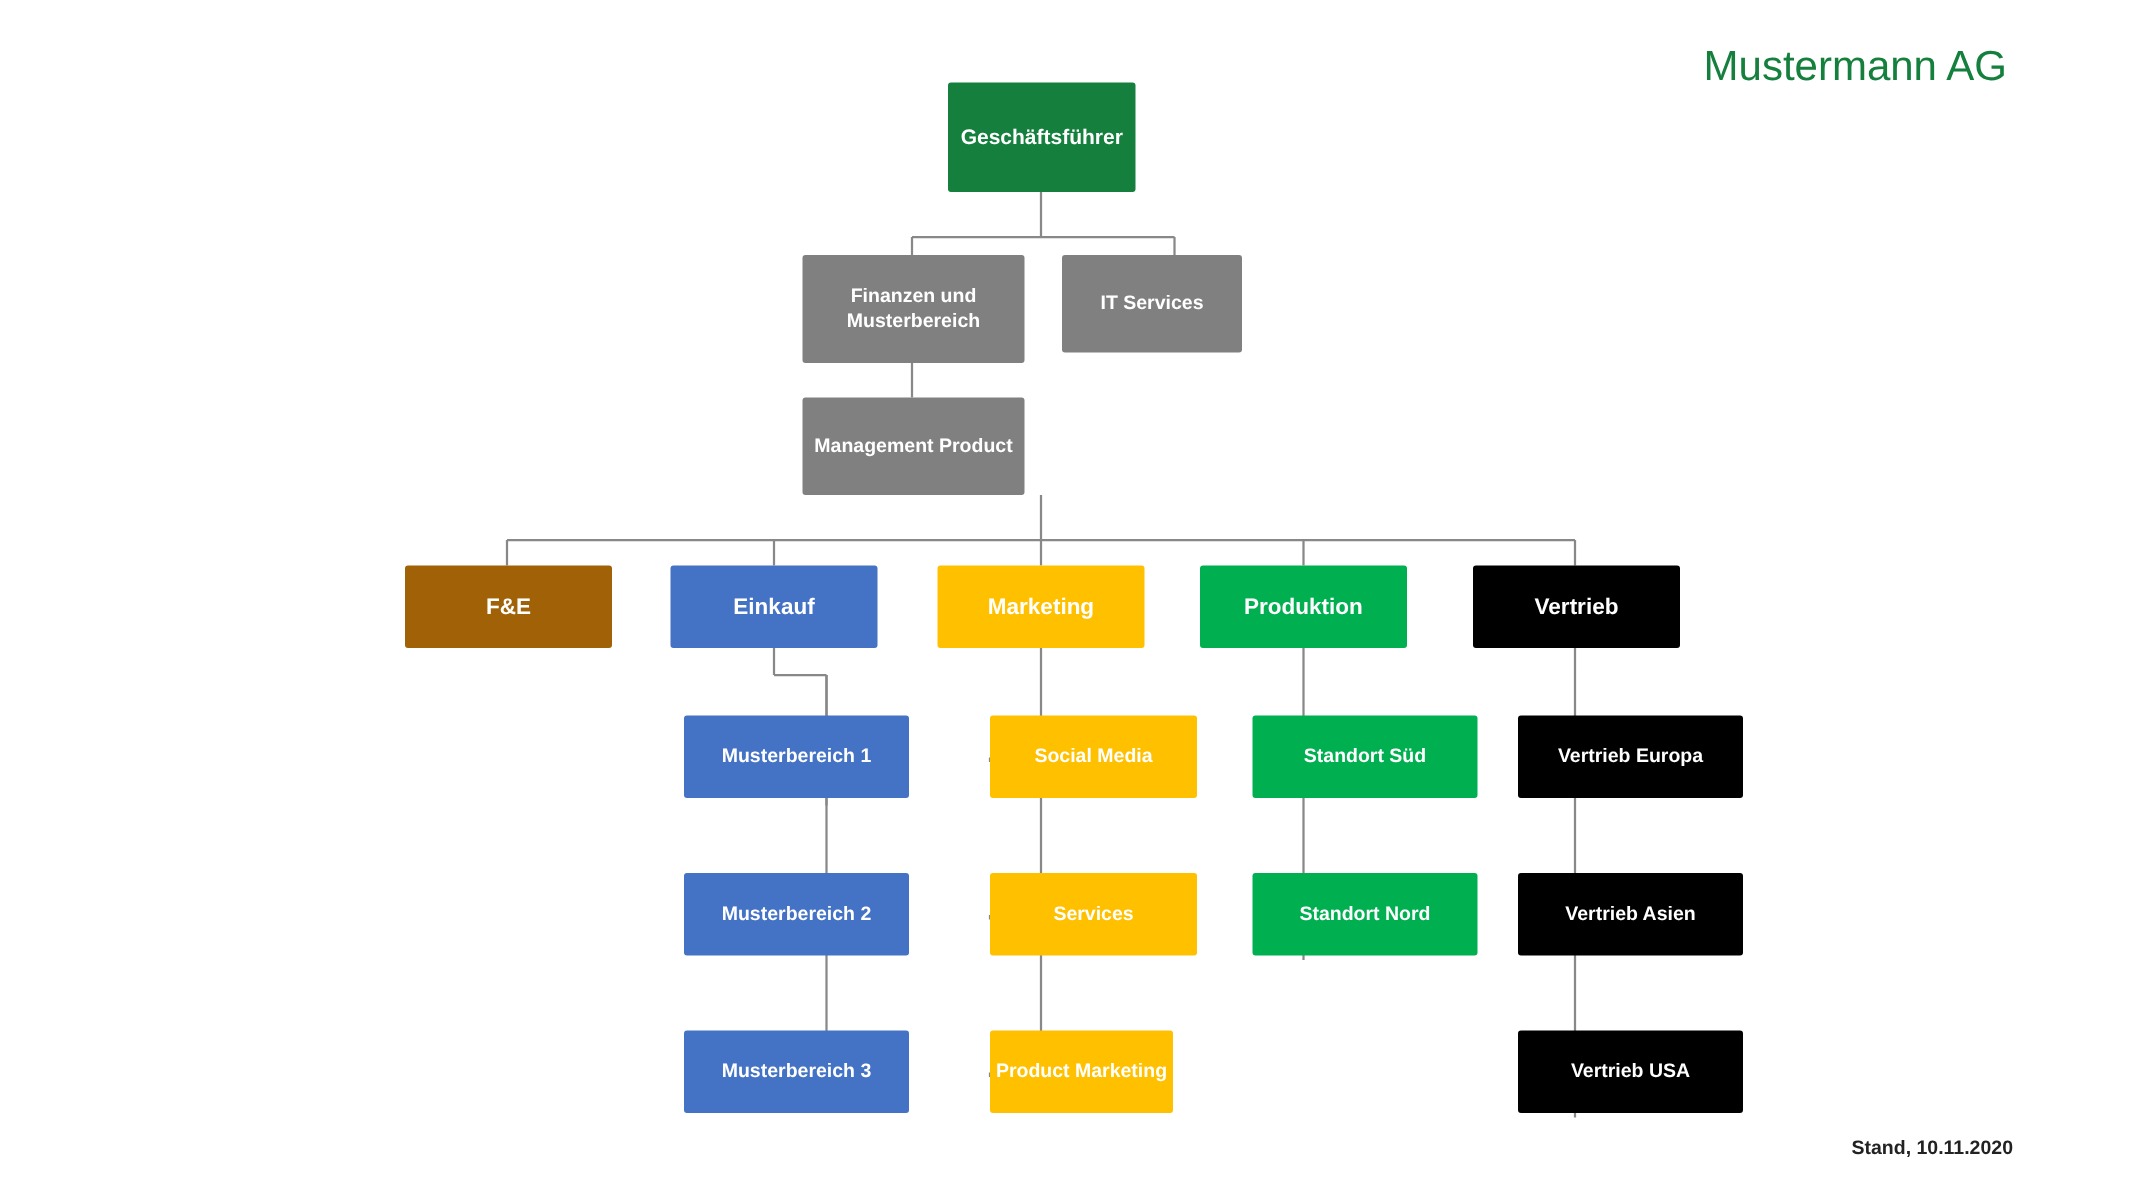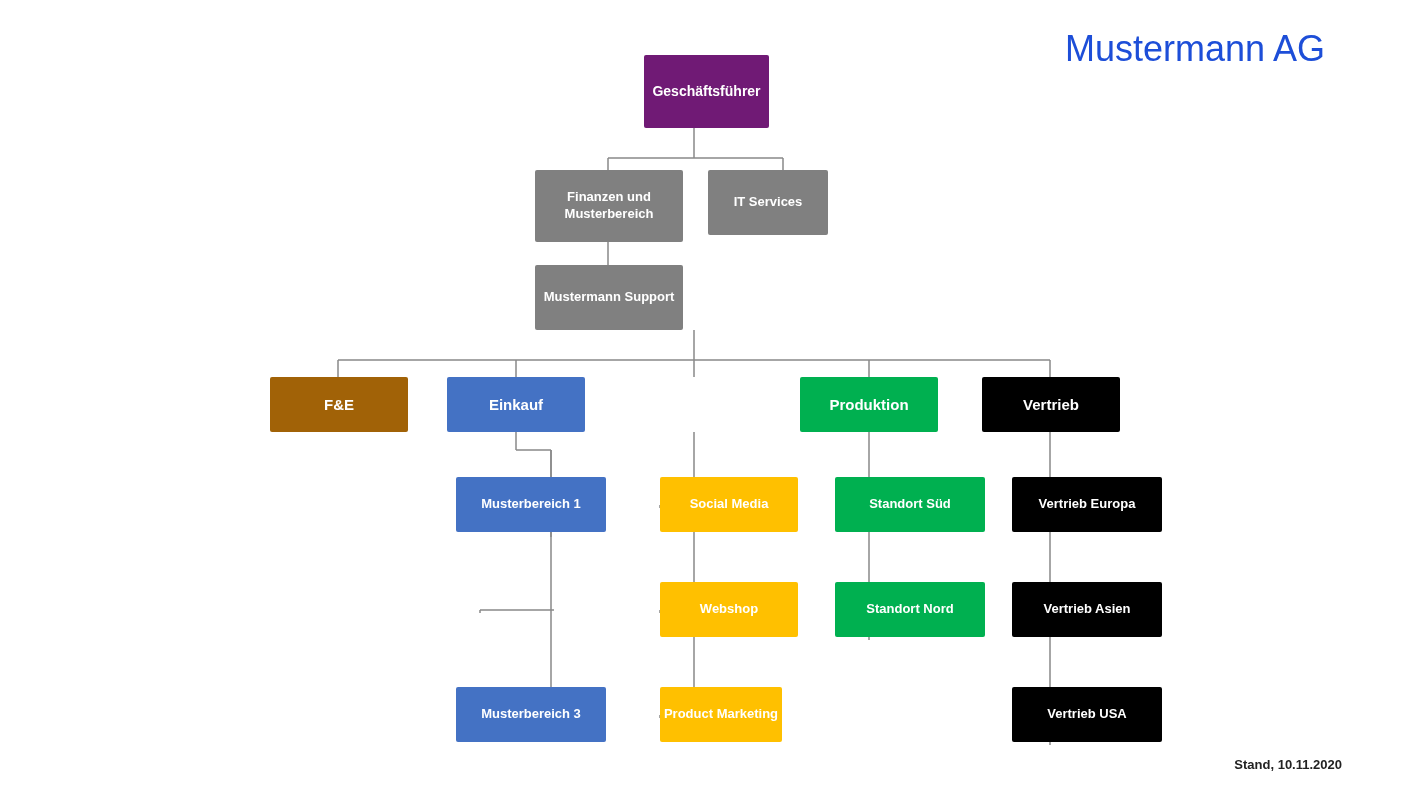--- a/index.html
+++ b/index.html
@@ -8,24 +8,24 @@
       font-family: 'Segoe UI', Arial, sans-serif;
       width: 1422px;
       height: 800px;
       overflow: hidden;
       position: relative;
     }
 
     .page-title {
       position: absolute;
       top: 28px;
-      right: 97px;
-      font-size: 36px;
+      right: 84px;
+      font-size: 28px;
       font-weight: 400;
-      color: #1d4ed8;
+      color: #15803d;
     }
 
     .stand-text {
       position: absolute;
       bottom: 28px;
       right: 80px;
       font-size: 13px;
       font-weight: 700;
       color: #222;
     }
@@ -47,21 +47,21 @@
       justify-content: center;
       text-align: center;
       color: #fff;
       font-size: 13.5px;
       font-weight: 600;
       line-height: 1.3;
       border-radius: 2px;
     }
 
     
-    .blue-dark    { background: #701a75; margin-left: 12px; }
+    .blue-dark    { background: #15803d; }
     .gray         { background: #808080; color: #fff; }
     .purple       { background: #a16207; }
     .blue-mid     { background: #4472C4; }
     .yellow       { background: #FFC000; color: #fff; }
     .green        { background: #00B050; }
     .navy         { background: #000000; }
     .blue-sub     { background: #4472C4; }
 
     
     .connectors {
@@ -150,39 +150,41 @@
   <div class="page-title">Mustermann AG</div>
 
   <div class="stand-text">Stand, 10.11.2020</div>
 
   <div class="box blue-dark" style="left:632px; top:55px; width:125px; height:73px; font-size:14px;">Geschäftsführer</div>
 
   <div class="box gray" style="left:535px; top:170px; width:148px; height:72px; font-size:13px;">Finanzen und Musterbereich</div>
 
   <div class="box gray" style="left:708px; top:170px; width:120px; height:65px; font-size:13px;">IT Services</div>
 
-  <div class="box gray" style="left:535px; top:265px; width:148px; height:65px; font-size:13px;">Mustermann Support</div>
+  <div class="box gray" style="left:535px; top:265px; width:148px; height:65px; font-size:13px;">Management Product</div>
 
   <div class="box purple" style="left:270px; top:377px; width:138px; height:55px; font-size:15px;">F&amp;E</div>
 
   <div class="box blue-mid" style="left:447px; top:377px; width:138px; height:55px; font-size:15px;">Einkauf</div>
 
+  <div class="box yellow" style="left:625px; top:377px; width:138px; height:55px; font-size:15px;">Marketing</div>
 
   <div class="box green" style="left:800px; top:377px; width:138px; height:55px; font-size:15px;">Produktion</div>
 
   <div class="box navy" style="left:982px; top:377px; width:138px; height:55px; font-size:15px;">Vertrieb</div>
 
   <div class="box blue-sub" style="left:456px; top:477px; width:150px; height:55px; font-size:13px;">Musterbereich 1</div>
 
+  <div class="box blue-sub" style="left:456px; top:582px; width:150px; height:55px; font-size:13px;">Musterbereich 2</div>
 
   <div class="box blue-sub" style="left:456px; top:687px; width:150px; height:55px; font-size:13px;">Musterbereich 3</div>
 
   <div class="box yellow" style="left:660px; top:477px; width:138px; height:55px; font-size:13px;">Social Media</div>
 
-  <div class="box yellow" style="left:660px; top:582px; width:138px; height:55px; font-size:13px;">Webshop</div>
+  <div class="box yellow" style="left:660px; top:582px; width:138px; height:55px; font-size:13px;">Services</div>
 
   <div class="box yellow" style="left:660px; top:687px; width:122px; height:55px; font-size:13px;">Product Marketing</div>
 
   <div class="box green" style="left:835px; top:477px; width:150px; height:55px; font-size:13px;">Standort Süd</div>
 
   <div class="box green" style="left:835px; top:582px; width:150px; height:55px; font-size:13px;">Standort Nord</div>
 
   <div class="box navy" style="left:1012px; top:477px; width:150px; height:55px; font-size:13px;">Vertrieb Europa</div>
 
   <div class="box navy" style="left:1012px; top:582px; width:150px; height:55px; font-size:13px;">Vertrieb Asien</div>

